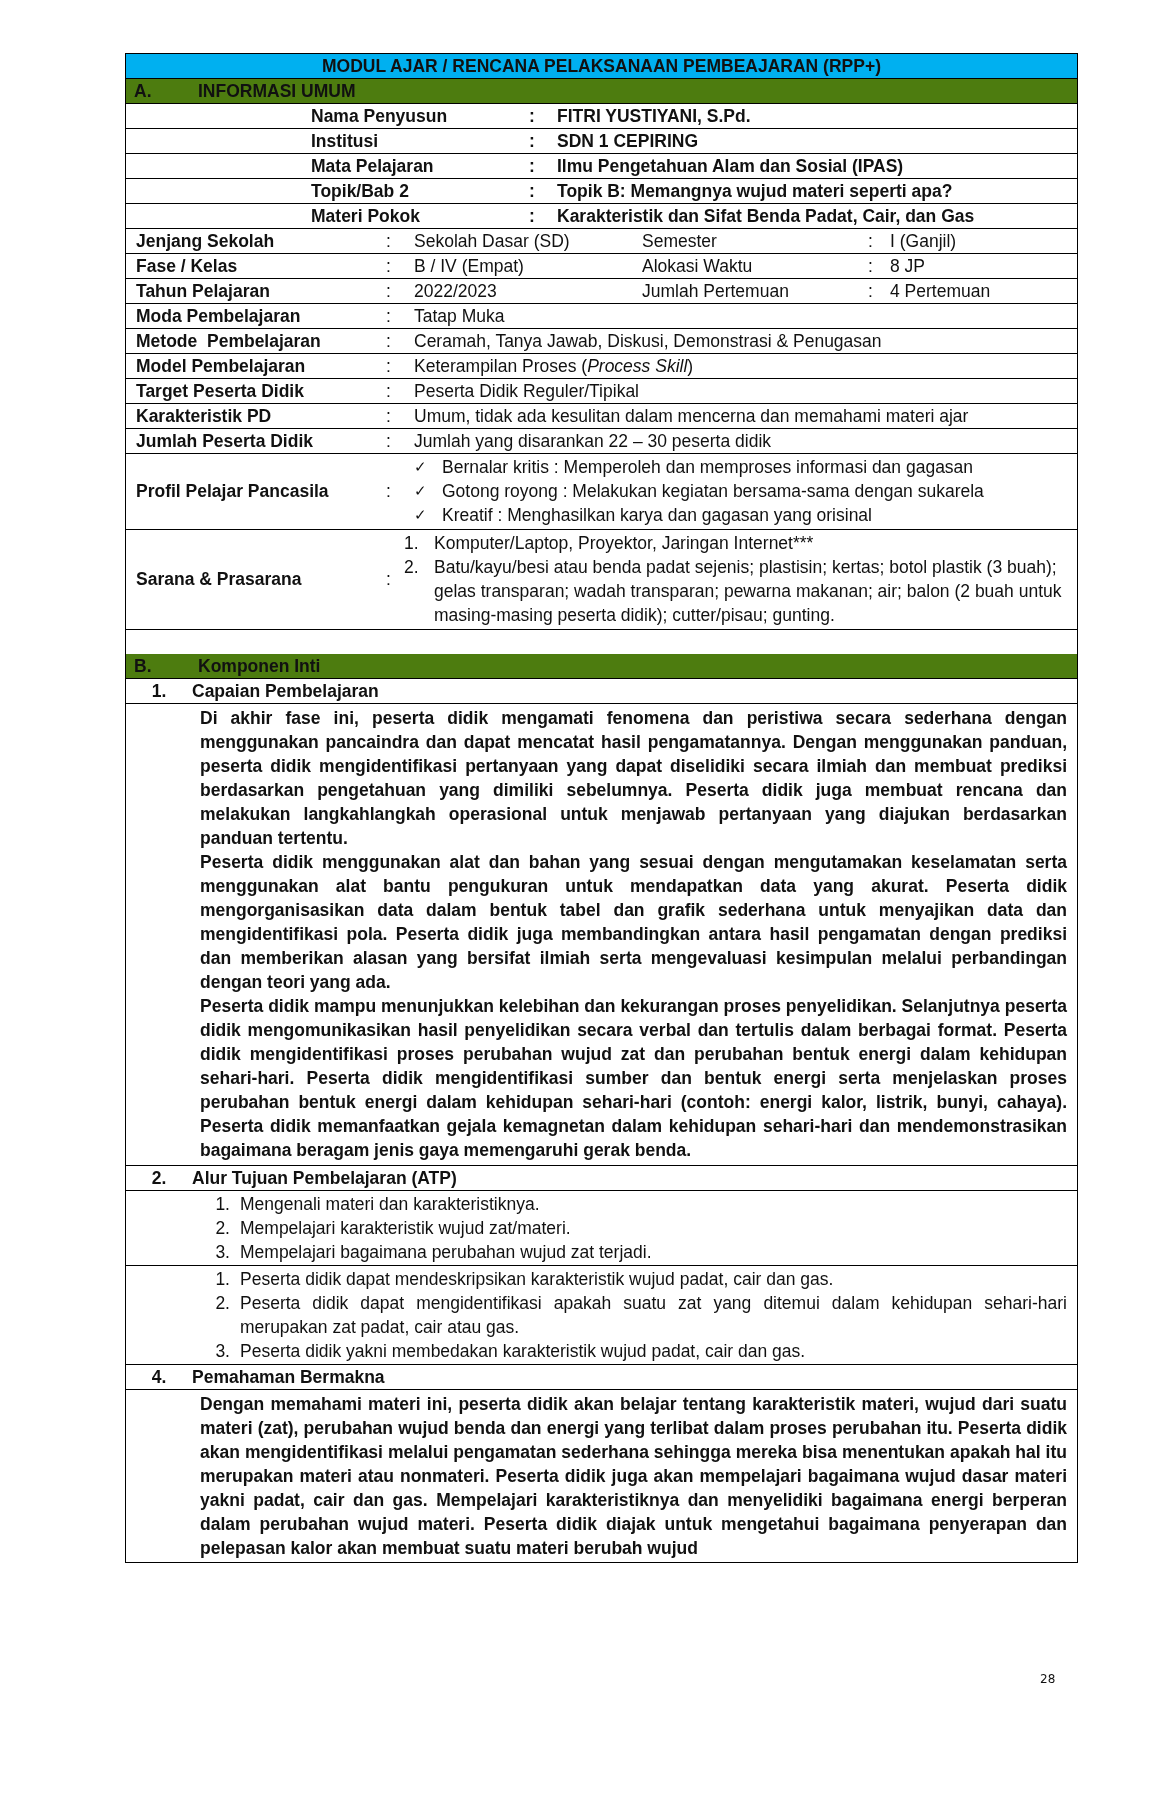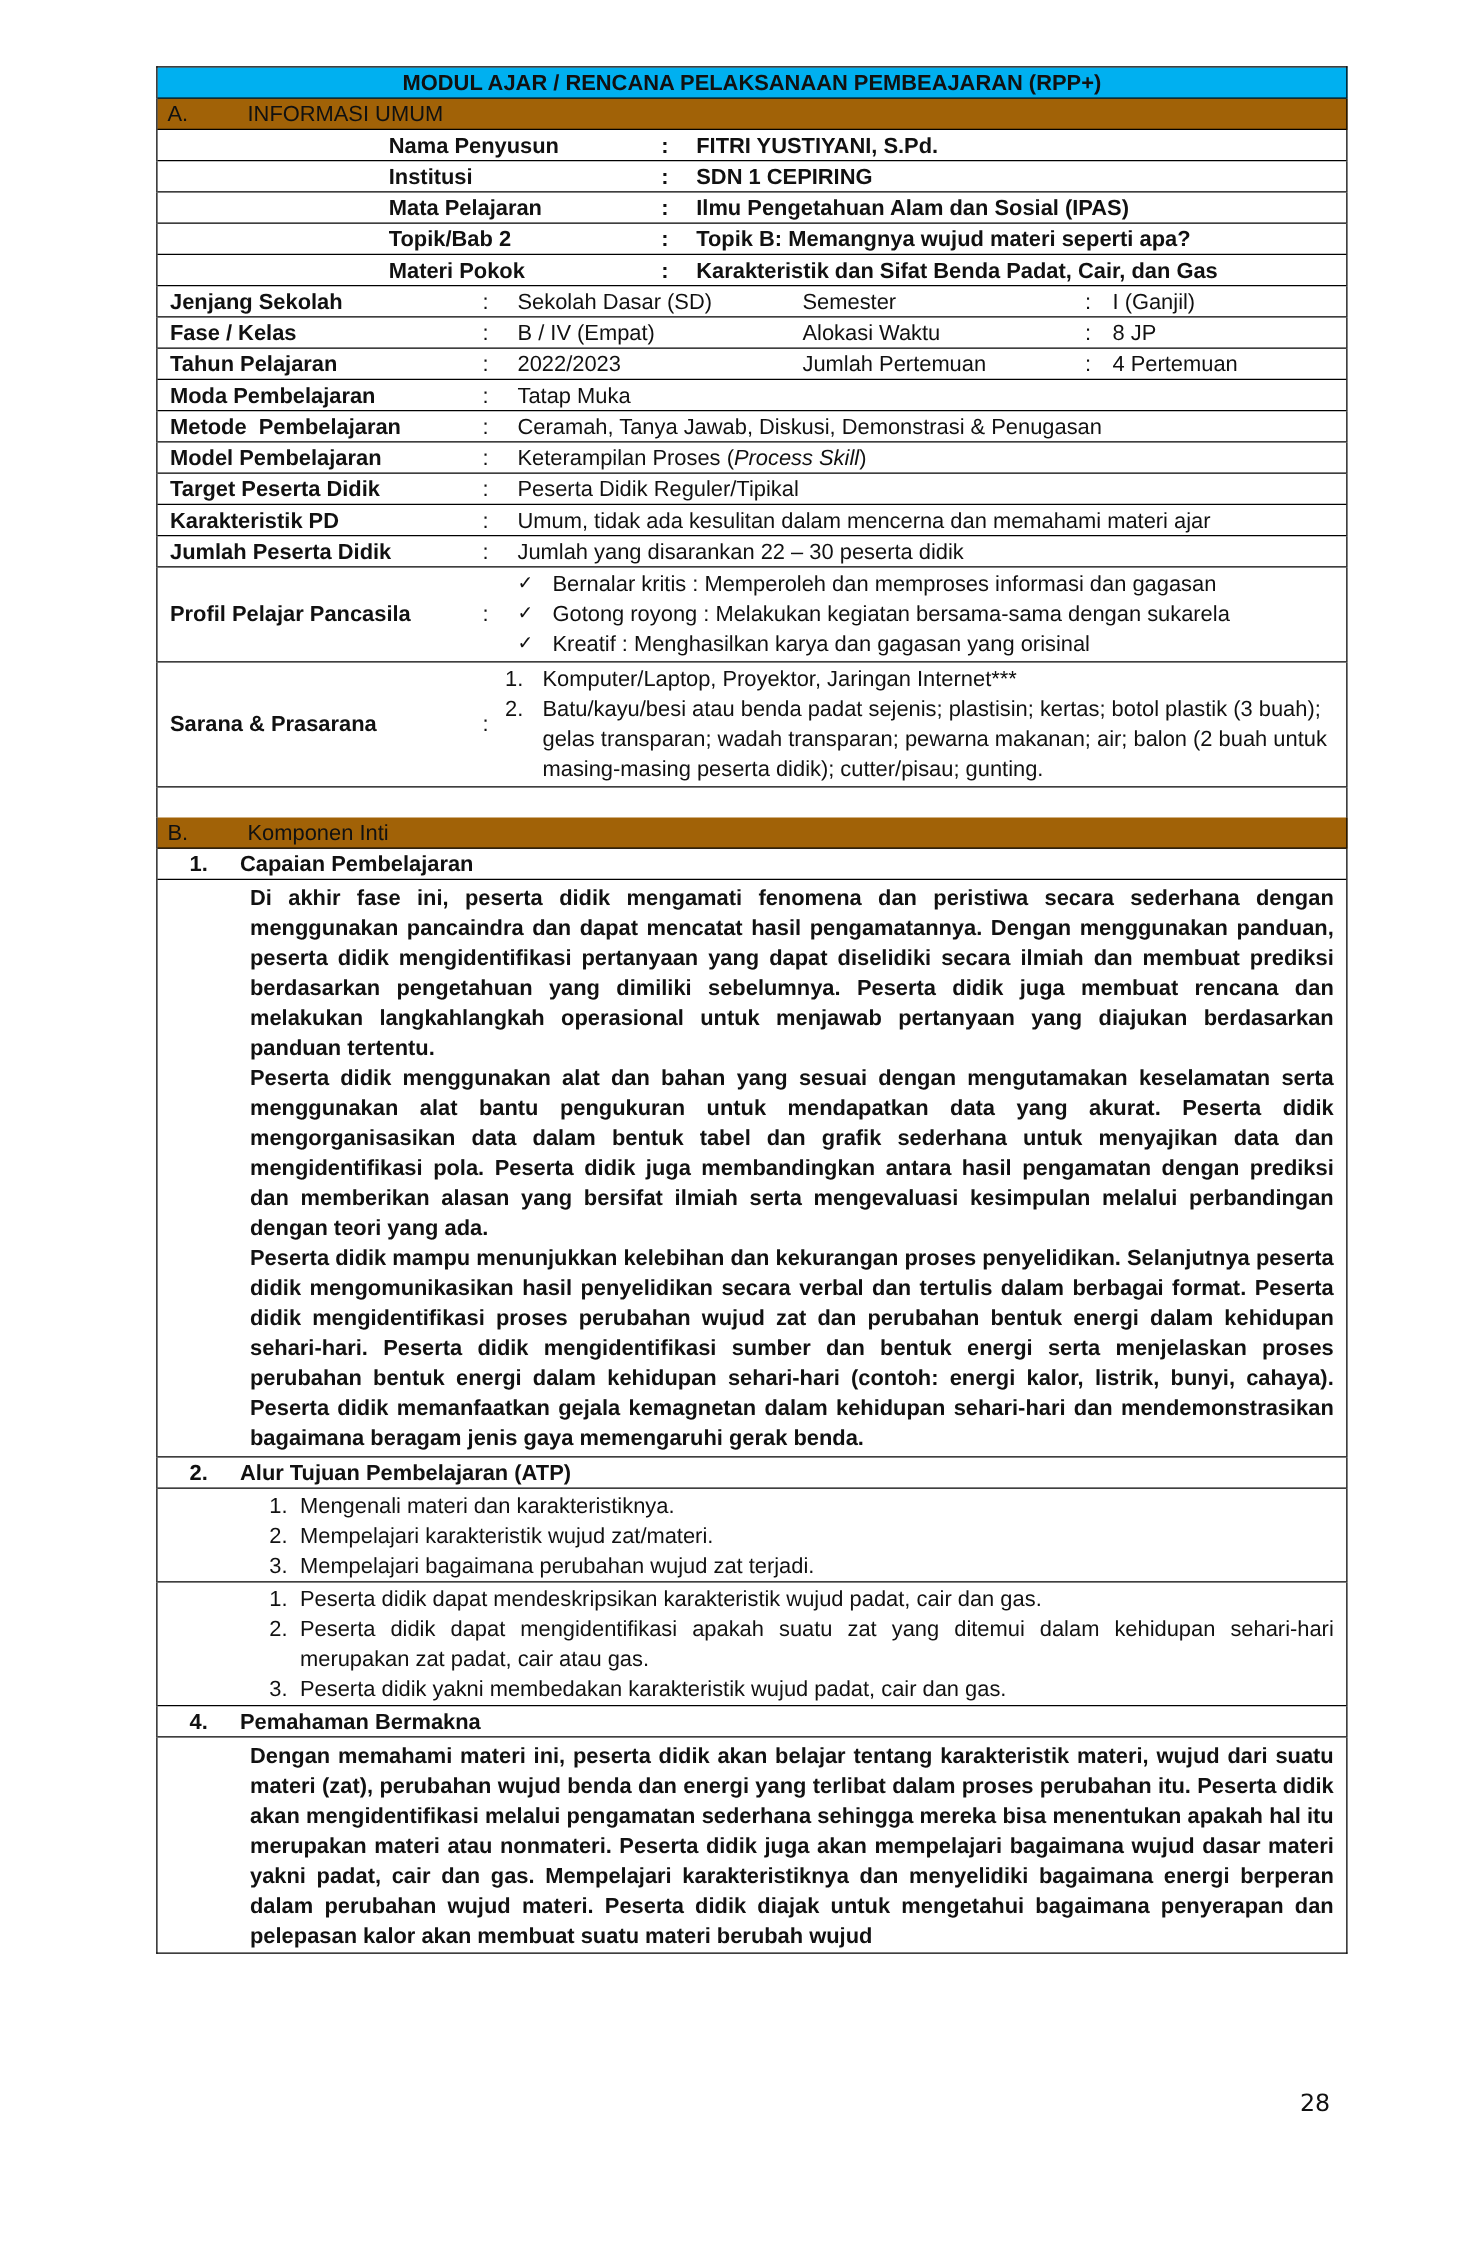--- a/index.html
+++ b/index.html
@@ -3,21 +3,21 @@
 <meta charset="utf-8">
 <style>
   html, body { margin: 0; padding: 0; background: #ffffff; }
   body { width: 1173px; height: 1800px; position: relative; font-family: "Liberation Sans", sans-serif; color: #111; }
   .page { position: absolute; left: 0; top: 0; width: 1173px; height: 1800px; background: #fff; }
   table.rpp { position: absolute; left: 125px; top: 53px; width: 952px; border-collapse: collapse; table-layout: fixed; font-size: 17.5px; line-height: 24px; }
   table.rpp td { border-left: 1.5px solid #000; border-right: 1.5px solid #000; padding: 0; vertical-align: middle; }
   tr.bt td { border-top: 1.5px solid #000; }
   tr.last td { border-bottom: 1.5px solid #000; }
   .title-row td { background: #00B0F0; font-weight: bold; text-align: center; height: 24px; }
-  .yellow-row td { background: #a16207; font-weight: normal; height: 24px; }
+  .yellow-row td { background: #4d7c0f; font-weight: bold; height: 24px; }
   .sec-letter { display: inline-block; width: 64px; padding-left: 8px; }
   .flexrow { display: flex; align-items: center; }
   .b { font-weight: bold; }
   
   .ih-label { position: relative; display: inline-block; width: 218px; padding-left: 185px; font-weight: bold; }
   .ih-colon { display: inline-block; width: 28px; font-weight: bold; }
   .ih-val { display: inline-block; font-weight: bold; }
   
   .g-label { display: inline-block; width: 250px; padding-left: 10px; flex-shrink: 0; font-weight: bold; }
   .g-colon { display: inline-block; width: 28px; flex-shrink: 0; }
@@ -29,21 +29,21 @@
   .checks .ck { width: 28px; flex-shrink: 0; text-align: left; font-size: 15px; }
   .numlist { margin: 0; padding: 0; list-style: none; }
   .numlist li { display: flex; }
   .numlist .num { width: 30px; flex-shrink: 0; text-align: left; }
   .sec-num { display: inline-block; width: 66px; text-align: center; font-weight: bold; }
   .para { padding: 0 10px 0 74px; text-align: justify; }
   .para p { margin: 0; font-weight: bold; }
   .indent-list { padding-left: 74px; padding-right: 10px; }
   .indent-list .numlist .num { width: 30px; text-align: right; padding-right: 10px; box-sizing: border-box; width: 40px; }
   .indent-list .numlist li { text-align: justify; }
-  .page-number { position: absolute; left: 1040px; top: 1672px; font-family: "DejaVu Sans", sans-serif; font-size: 19px; }
+  .page-number { position: absolute; left: 1040px; top: 1672px; font-family: "DejaVu Sans", sans-serif; font-size: 12px; }
 </style>
 </head>
 <body>
 
 <div class="page">
 <table class="rpp">
   <colgroup>
         <col style="width:952px">
       </colgroup>
   <tbody>

